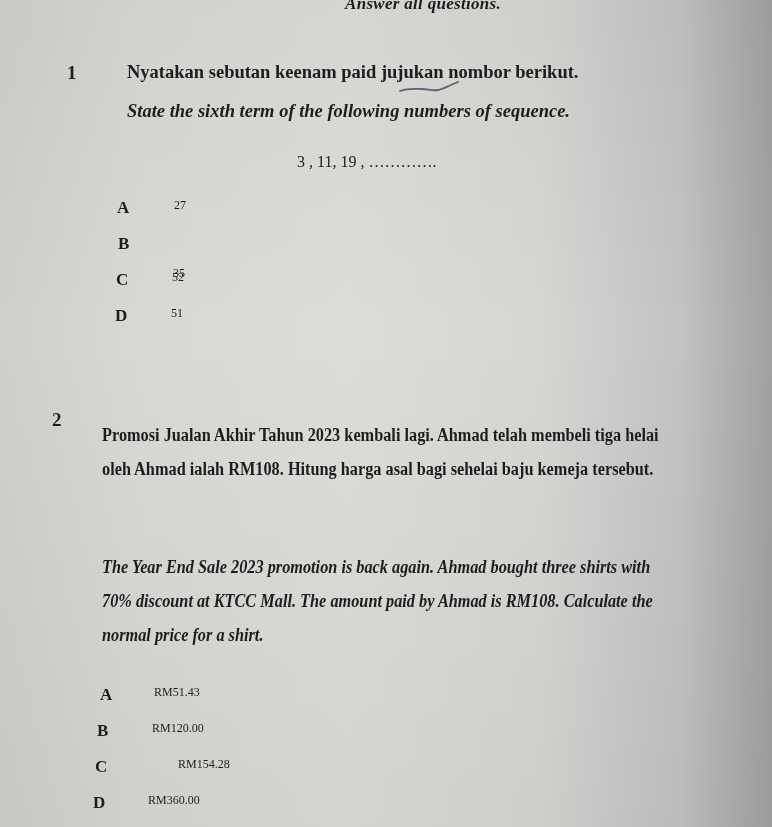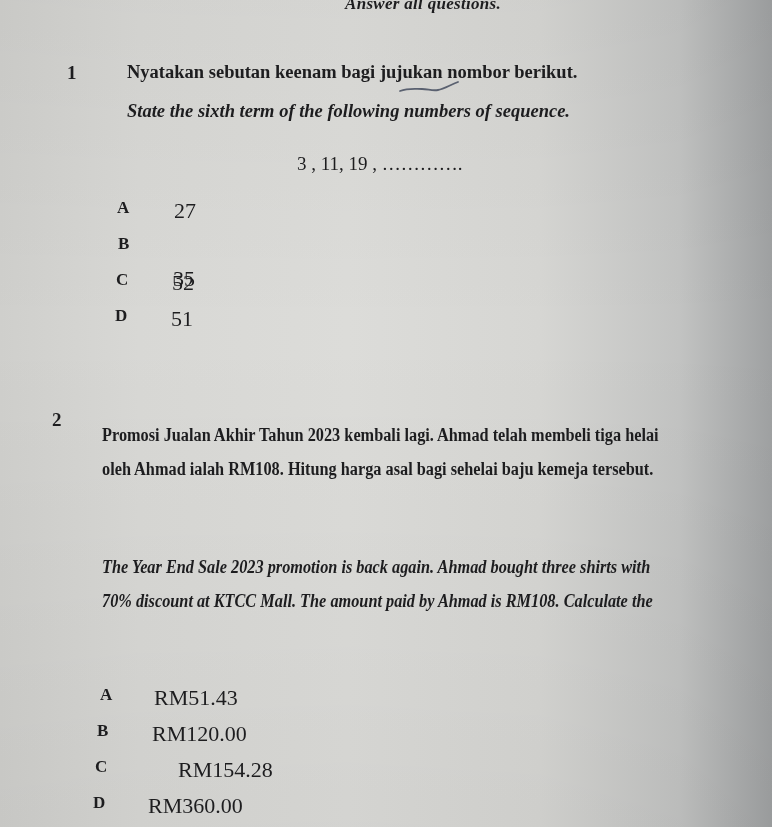--- a/index.html
+++ b/index.html
@@ -11,37 +11,37 @@
     }
     .shade {
       position: absolute; inset: 0; pointer-events: none;
       background: linear-gradient(180deg, rgba(0,0,0,0.03) 0%, rgba(0,0,0,0) 40%, rgba(0,0,0,0.04) 100%);
     }
     .abs { position: absolute; white-space: nowrap; }
     .header-instr { left: 345px; top: -6px; font-style: italic; font-weight: bold; font-size: 17px; letter-spacing: 0.3px; }
     .qnum { font-weight: bold; font-size: 19px; }
     .malay { font-weight: bold; font-size: 18.5px; }
     .eng { font-style: italic; font-weight: bold; font-size: 18.5px; }
-    .seq { font-size: 19px; }
+    .seq { font-size: 16px; }
     .opt-letter { font-weight: bold; font-size: 17px; }
-    .opt-val { font-size: 22px; }
+    .opt-val { font-size: 12px; }
     .squiggle { position: absolute; left: 398px; top: 80px; }
     .para { position: absolute; left: 102px; width: 660px; margin-top: 16px; }
     .para div { white-space: nowrap; line-height: 34px; }
     .cond { display: inline-block; transform-origin: left center; }
   </style>
 </head>
 <body>
 
 <div class="shade"></div>
 
 <div class="abs header-instr">Answer all questions.</div>
 
 <div class="abs qnum" style="left:67px; top:62px;">1</div>
-<div class="abs malay" style="left:127px; top:62px;">Nyatakan sebutan keenam  bagi jujukan nombor berikut.</div>
+<div class="abs malay" style="left:127px; top:62px;">Nyatakan sebutan keenam  paid jujukan nombor berikut.</div>
 <svg class="squiggle" width="62" height="14" viewBox="0 0 62 14">
   <path d="M2 11 C10 8, 16 9, 24 9 C30 9, 34 11, 40 10 C46 9, 52 5, 60 2" fill="none" stroke="#5a6170" stroke-width="1.8" stroke-linecap="round"></path>
 </svg>
 <div class="abs eng" style="left:127px; top:101px;">State the sixth term of the following numbers of sequence.</div>
 <div class="abs seq" style="left:297px; top:153px;">3 , 11, 19 , ………….</div>
 
 <div>
   <div class="abs" style="left:117px; top:198px;">
     <span class="opt-letter">A</span>
   </div>
@@ -64,20 +64,21 @@
 </div>
 
 <div class="abs qnum" style="left:52px; top:409px;">2</div>
 <div class="para malay" style="top:402px;">
   <div><span class="cond" style="transform:scaleX(0.88);">Promosi Jualan Akhir Tahun 2023 kembali lagi. Ahmad telah membeli tiga helai</span></div>
   <div><span class="cond" style="transform:scaleX(0.88);">oleh Ahmad ialah RM108. Hitung harga asal bagi sehelai baju kemeja tersebut.</span></div>
 </div>
 <div class="para eng" style="top:534px;">
   <div><span class="cond" style="transform:scaleX(0.88);">The Year End Sale 2023 promotion is back again. Ahmad bought three shirts with</span></div>
   <div><span class="cond" style="transform:scaleX(0.88);">70% discount at KTCC Mall. The amount paid by Ahmad is RM108. Calculate the</span></div>
+  <div><span class="cond" style="transform:scaleX(0.88);">normal price for a shirt.</span></div>
 </div>
 
 <div>
   <div class="abs" style="left:100px; top:685px;">
     <span class="opt-letter">A</span>
   </div>
   <div class="abs opt-val" style="left:154px; top:685px;">RM51.43</div>
 
   <div class="abs" style="left:97px; top:721px;">
     <span class="opt-letter">B</span>

